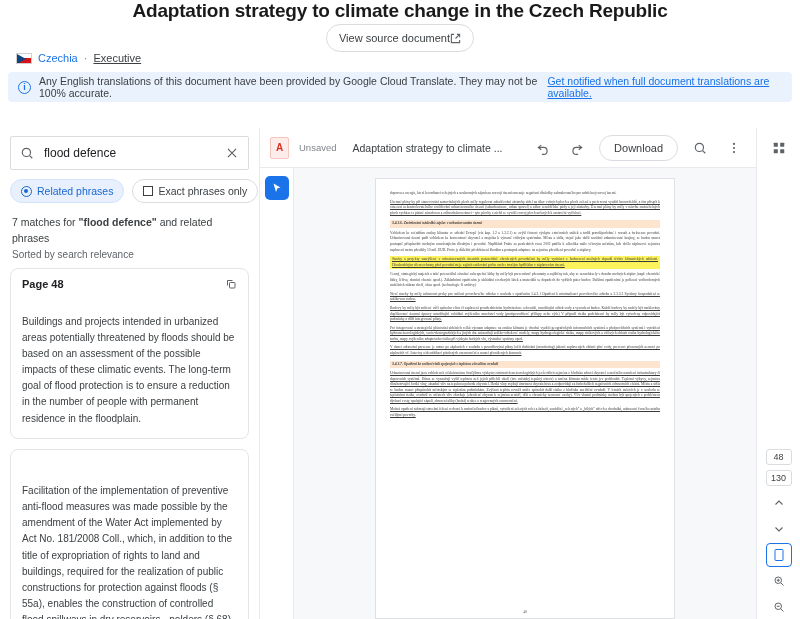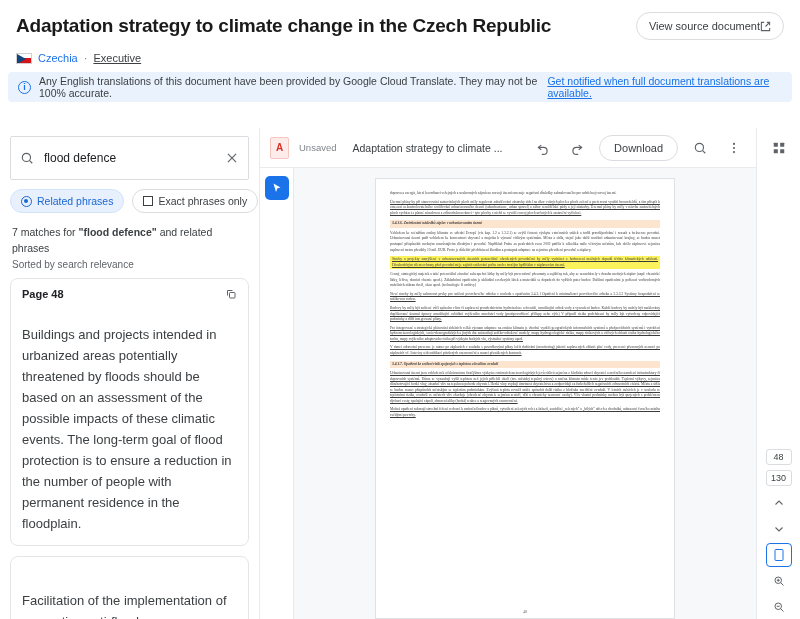--- a/index.html
+++ b/index.html
@@ -13,20 +13,21 @@
   }
   .app { position: relative; width: 800px; height: 619px; }
 
   
   .header {
     height: 52px;
     display: flex;
     align-items: center;
     padding: 0 16px;
     justify-content: space-between;
+    flex-direction: column;
   }
   .title {
     font-size: 19px;
     font-weight: 700;
     letter-spacing: -0.2px;
     color: #1a1a1a;
   }
   .source-btn {
     display: flex; align-items: center; 
     border: 1px solid #dadce0;
@@ -98,21 +99,21 @@
   
   .left {
     width: 260px;
     border-right: 1px solid #e8eaed;
     display: flex; flex-direction: column;
     background: #fff;
     overflow: hidden;
   }
   .search-box {
     margin: 8px 10px 0 10px;
-    height: 44px;
+    height: 34px;
     border: 1px solid #dadce0;
     border-radius: 2px;
     display: flex; align-items: center;
     gap: 8px; padding: 0 9px;
   }
   .search-box input {
     border: none; outline: none;
     font-size: 12px; flex: 1;
     font-family: "Liberation Sans", sans-serif;
     color: #202124;
@@ -154,21 +155,21 @@
     padding: 9px 11px 11px 11px;
     margin-bottom: 10px;
     background: #fff;
   }
   .card-head {
     display: flex; align-items: flex-end; justify-content: space-between;
     margin-bottom: 6px;
   }
   .card-page { font-size: 11px; font-weight: 700; color: #202124; }
   .copy-ic { width: 12px; height: 12px; flex: none; }
-  .card-text { font-size: 13px; line-height: 1.62; color: #3c4043; margin-top: 24px; }
+  .card-text { font-size: 10px; line-height: 1.62; color: #3c4043; margin-top: 24px; }
 
   
   .viewer {
     flex: 1;
     display: flex; flex-direction: column;
     background: #f7f8fa;
     position: relative;
     overflow: hidden;
   }
   .viewer-bar {

